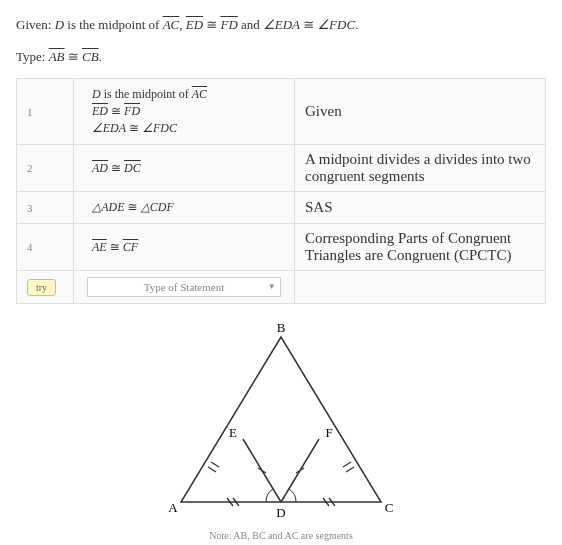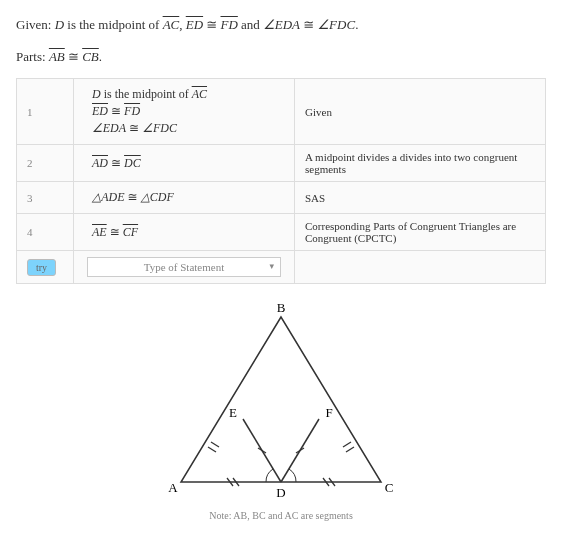--- a/index.html
+++ b/index.html
@@ -4,39 +4,39 @@
 <style>
 body { font-family: Georgia, 'Times New Roman', serif; margin: 0; padding: 14px 16px; font-size: 12px; color: #333; width: 562px; box-sizing: border-box; }
 .given-prove { font-size: 13px; margin-bottom: 10px; line-height: 1.7; }
 .overline { text-decoration: overline; }
 .math { font-style: italic; }
 table.proof { border-collapse: collapse; width: 100%; margin-top: 8px; }
 table.proof th, table.proof td { border: 1px solid #ddd; padding: 6px 10px; text-align: left; vertical-align: middle; background: #fafafa; }
 table.proof th { font-weight: bold; background: #f5f5f5; }
 td.step-num { text-align: center; width: 36px; color: #888; font-size: 11px; }
 td.statement { text-align: center; width: 200px; }
-td.reason { font-size: 11px; }
+td.reason { font-size: 15px; }
 .stmt-line { margin: 2px 8px; }
-.try-btn { display: inline-block; border: 1px solid #bbb; border-radius: 3px; padding: 2px 8px; font-size: 10px; color: #666; margin-right: 4px; vertical-align: middle; cursor: pointer; background: #7dd3fc; }
+.try-btn { display: inline-block; border: 1px solid #bbb; border-radius: 3px; padding: 2px 8px; font-size: 10px; color: #666; margin-right: 4px; vertical-align: middle; cursor: pointer; background: #fef9c3; }
 .type-select { border: 1px solid #ccc; padding: 3px 6px; font-size: 11px; color: #888; width: 180px; display: inline-block; background: #fff; cursor: pointer; position: relative; }
 .type-select::after { content: "▾"; position: absolute; right: 6px; font-size: 9px; }
 .figure { text-align: center; margin-top: 18px; }
 .footnote { text-align: center; color: #888; font-size: 10px; margin-top: 4px; }
 svg text { font-family: Georgia, serif; font-size: 13px; }
 </style>
 </head>
 <body>
 
 <div class="given-prove">
   <span>Given:</span>
   <span class="math">D</span><span> is the midpoint of </span><span class="overline math">AC</span><span>, </span><span class="overline math">ED</span><span> ≅ </span><span class="overline math">FD</span><span> and </span><span class="math">∠EDA</span><span> ≅ </span><span class="math">∠FDC</span><span>.</span>
 </div>
 
 <div class="given-prove">
-  <span>Parts:</span>
+  <span>Type:</span>
   <span class="overline math">AB</span><span> ≅ </span><span class="overline math">CB</span><span>.</span>
 </div>
 
 <table class="proof">
   <tbody>
 
   <tr>
     <td class="step-num">1</td>
     <td class="statement">
       <div class="stmt-line"><span class="math">D</span><span> is the midpoint of </span><span class="overline math">AC</span></div>

